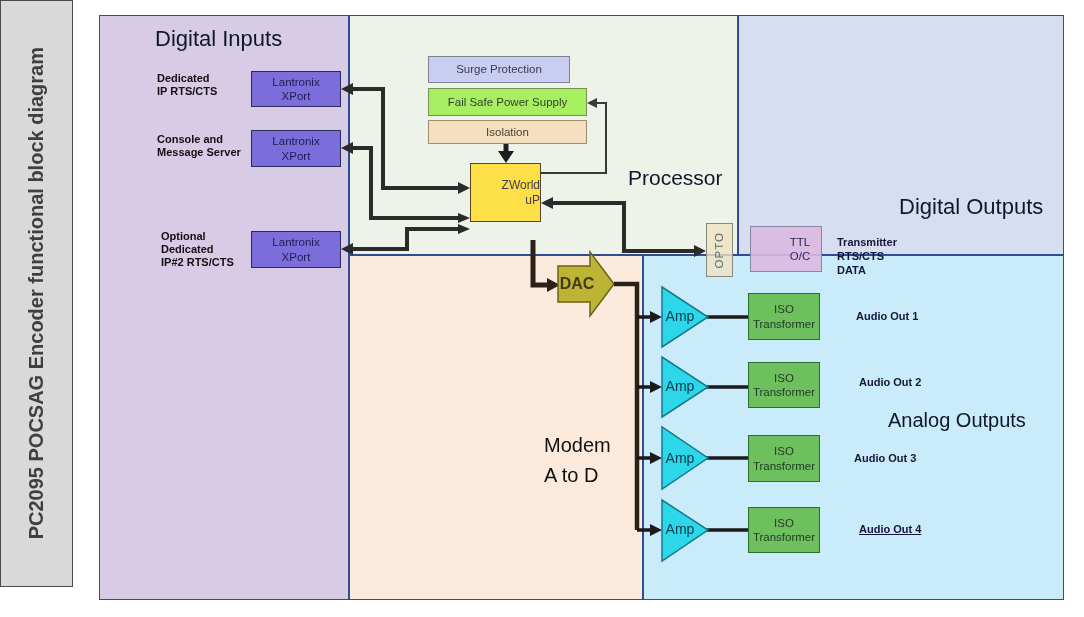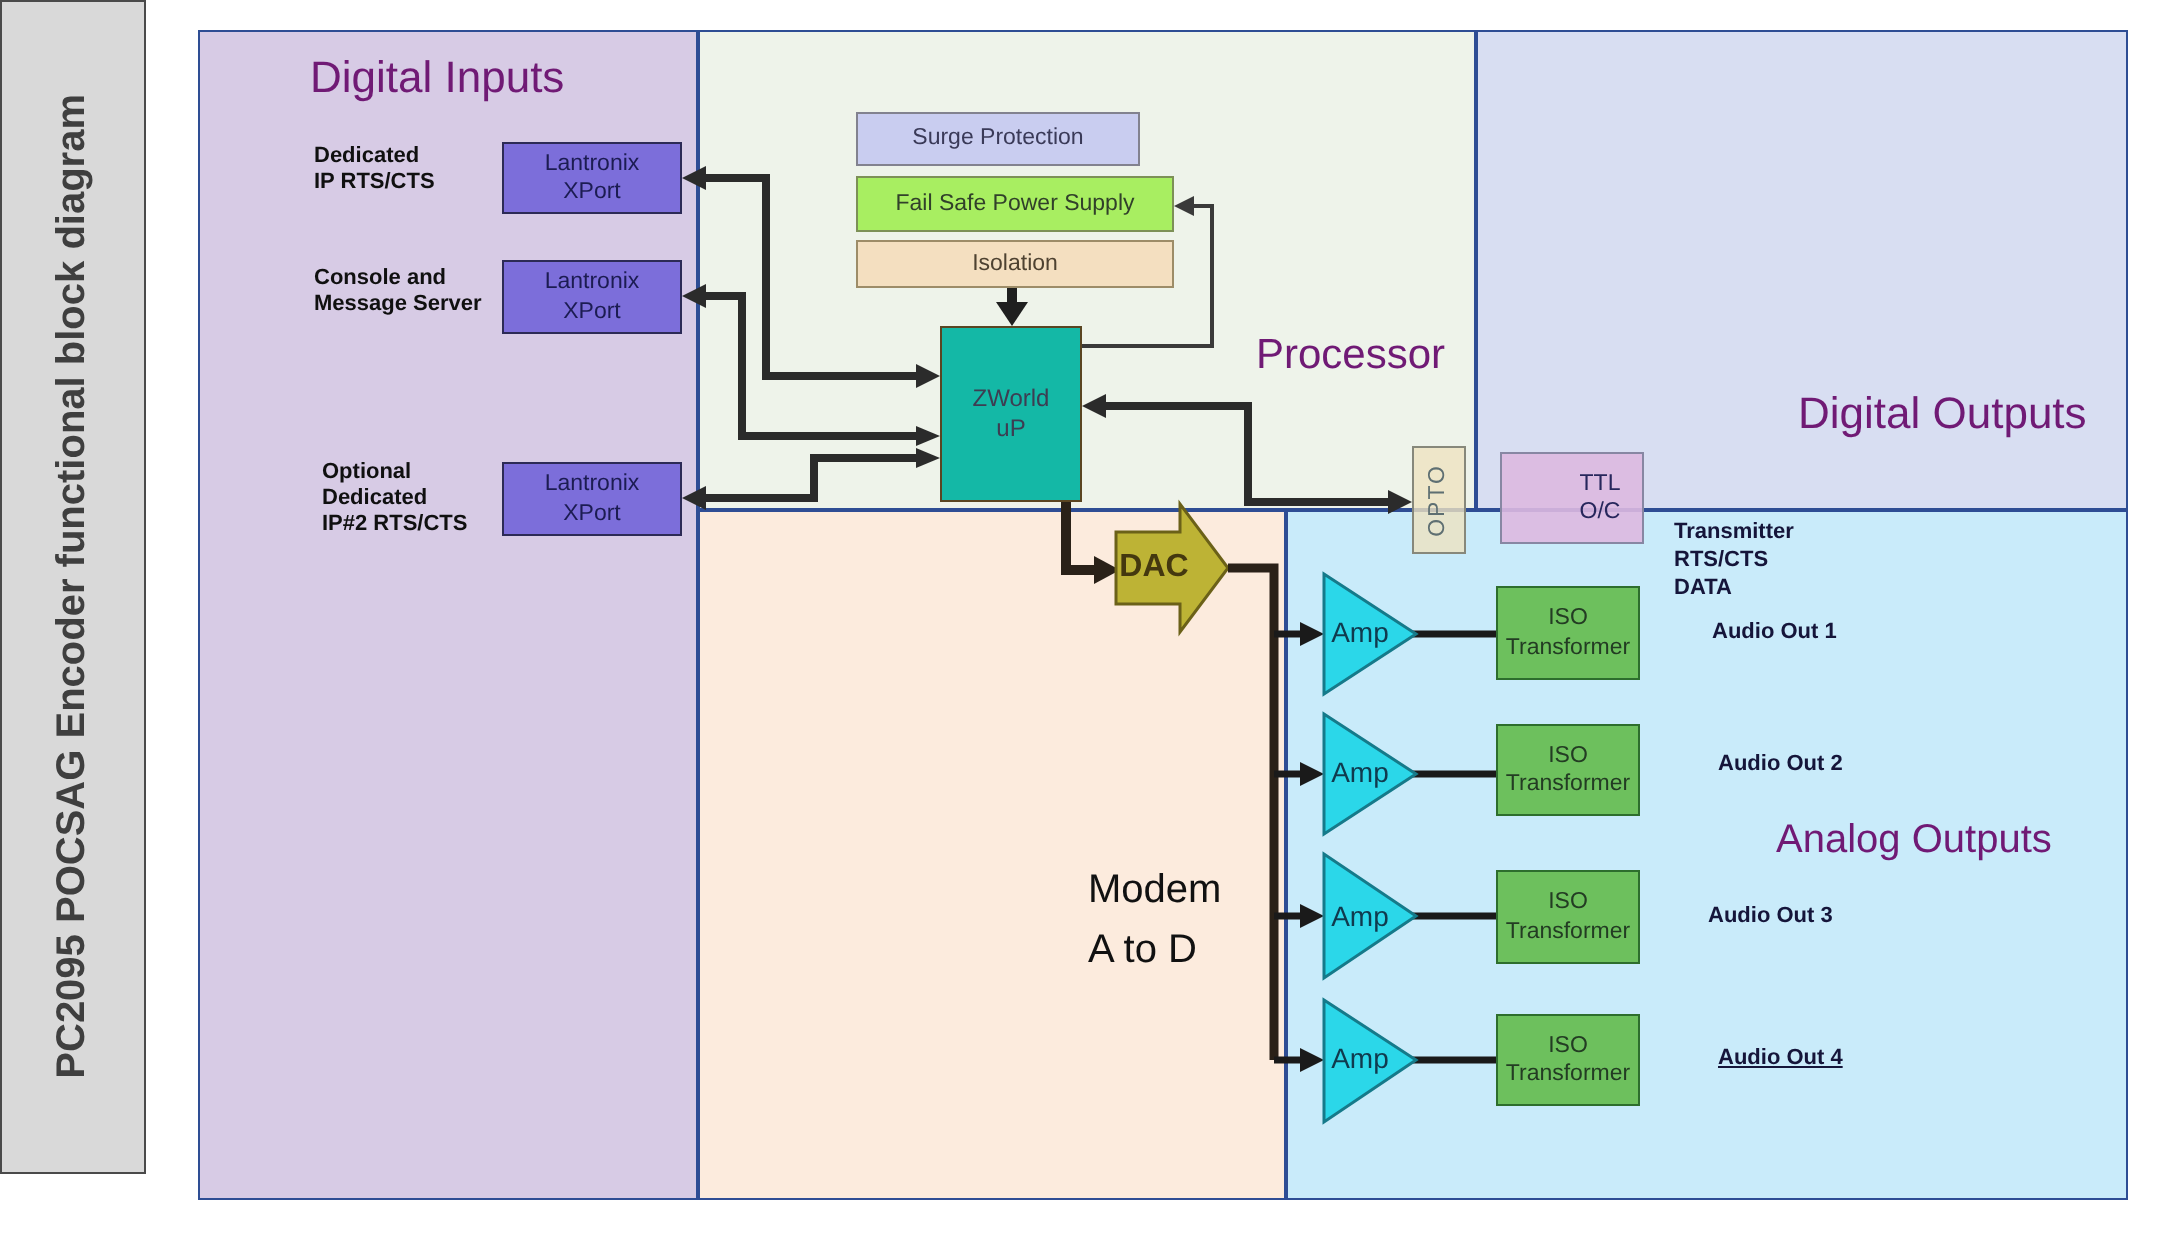--- a/index.html
+++ b/index.html
@@ -19,41 +19,41 @@
   svg.overlay{position:absolute;left:0;top:0;z-index:5;pointer-events:none;}
 
   .box{position:absolute;box-sizing:border-box;display:flex;flex-direction:column;
        align-items:center;justify-content:center;text-align:center;z-index:10;
        font-size:11.5px;line-height:1.25;}
   .lantronix{left:251px;width:90px;height:36px;background:#7c6eda;border:1.5px solid #2c2a56;color:#1c1c52;}
   #lantronix-1{top:71px;} #lantronix-2{top:130px;height:37px;} #lantronix-3{top:231px;height:37px;}
   #box-surge{left:428px;top:56px;width:142px;height:27px;background:#c9cdf0;border:1px solid #82828f;color:#3a3a58;}
   #box-failsafe{left:428px;top:88px;width:159px;height:28px;background:#a8ee61;border:1px solid #7d9057;color:#31402a;}
   #box-isolation{left:428px;top:120px;width:159px;height:24px;background:#f4dfc0;border:1px solid #9d8c68;color:#4e4231;}
-  #box-zworld{left:470px;top:163px;width:71px;height:88px;background:#14b8a6;border:1.5px solid #5a4522;
-              color:#3d3d52;font-size:12px;}
+  #box-zworld{left:470px;top:163px;width:71px;height:59px;background:#fde047;border:1.5px solid #5a4522;
+              color:#3d3d52;font-size:12px;align-items:flex-end;}
   #box-opto{left:706px;top:223px;width:27px;height:54px;background:rgba(238,226,192,0.8);
             border:1px solid #87887b;z-index:11;}
   #box-opto .vtext{writing-mode:vertical-rl;transform:rotate(180deg);font-size:11.5px;
                    color:#5e6f72;letter-spacing:1px;}
   #box-ttl{left:750px;top:226px;width:72px;height:46px;background:rgba(221,185,224,0.9);
            border:1px solid #8787a3;color:#27275c;padding-left:28px;}
   .isobox{left:748px;width:72px;height:47px;background:#6dc05d;border:1.5px solid #2d6e2d;color:#233c23;}
   #iso-1{top:293px;} #iso-2{top:362px;height:46px;} #iso-3{top:435px;} #iso-4{top:507px;height:46px;}
 
   .lbl{position:absolute;z-index:12;}
-  .heading{font-size:22px;color:#701a75;}
+  .heading{font-size:22px;color:#0f172a;}
   #h-digital-inputs{left:155px;top:26px;}
   #h-processor{left:628px;top:166px;font-size:21px;}
   #h-digital-outputs{left:899px;top:194px;}
   #h-analog-outputs{left:888px;top:409px;font-size:20px;}
   #h-modem{left:544px;top:430px;font-size:20px;line-height:30px;}
   .small-bold{font-size:11px;font-weight:bold;line-height:13px;color:#101010;}
   #in-label-1{left:157px;top:72px;} #in-label-2{left:157px;top:133px;} #in-label-3{left:161px;top:230px;}
-  #tx-label{left:837px;top:235px;line-height:14px;color:#15153a;margin-top:24px;}
+  #tx-label{left:837px;top:235px;line-height:14px;color:#15153a;}
   .audio-lbl{font-size:11px;font-weight:bold;color:#15153a;}
   #audio-1{left:840px;top:310px;margin-left:16px;} #audio-2{left:859px;top:376px;}
   #audio-3{left:854px;top:452px;} #audio-4{left:859px;top:523px;text-decoration:underline;}
   .amp-lbl{width:38px;text-align:center;font-size:14px;color:#103a4e;left:661px;}
   #amp-lbl-1{top:308px;} #amp-lbl-2{top:378px;} #amp-lbl-3{top:450px;} #amp-lbl-4{top:521px;}
   #dac-lbl{left:556px;top:275px;width:42px;text-align:center;font-size:16px;font-weight:bold;color:#44380f;}
   .lbl span{display:block;}
 </style>
 </head>
 <body>

